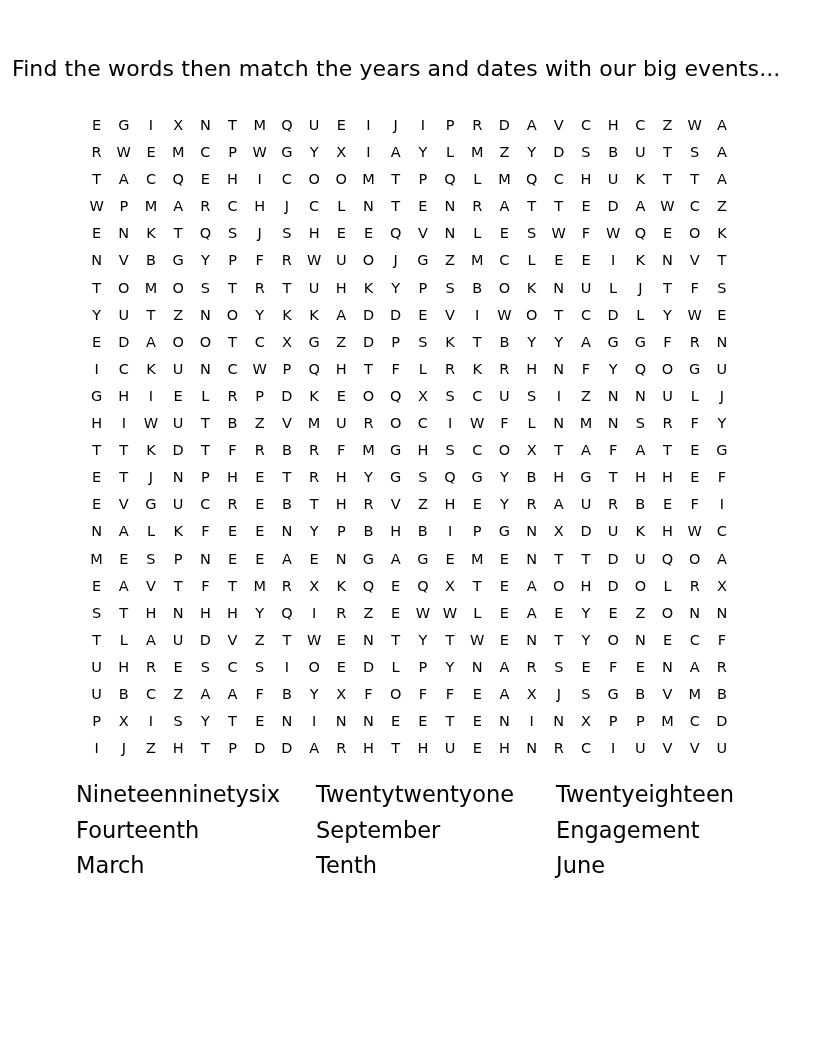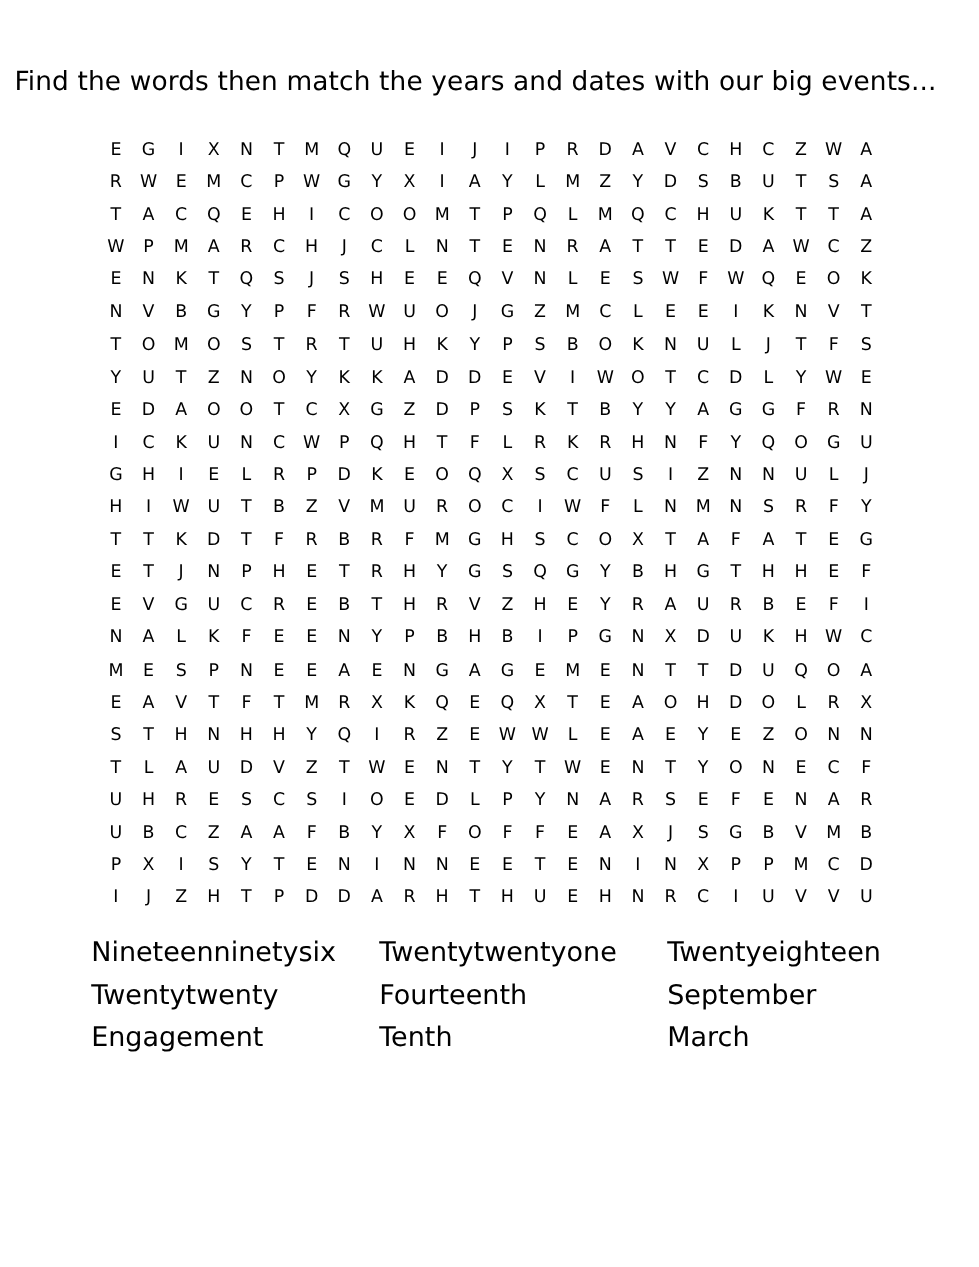--- a/index.html
+++ b/index.html
@@ -643,19 +643,19 @@
       <span class="cell">V</span>
       <span class="cell">V</span>
       <span class="cell">U</span>
     </div>
   </div>
 
 <div class="words" id="words">
     <div class="word">Nineteenninetysix</div>
     <div class="word">Twentytwentyone</div>
     <div class="word">Twentyeighteen</div>
-    <div class="word">Twentytwenty</div>
     <div class="word">Fourteenth</div>
     <div class="word">September</div>
     <div class="word">Engagement</div>
+    <div class="word">March</div>
     <div class="word">Tenth</div>
-    <div class="word">March</div>
+    <div class="word">June</div>
   </div>
 
 </body></html>

